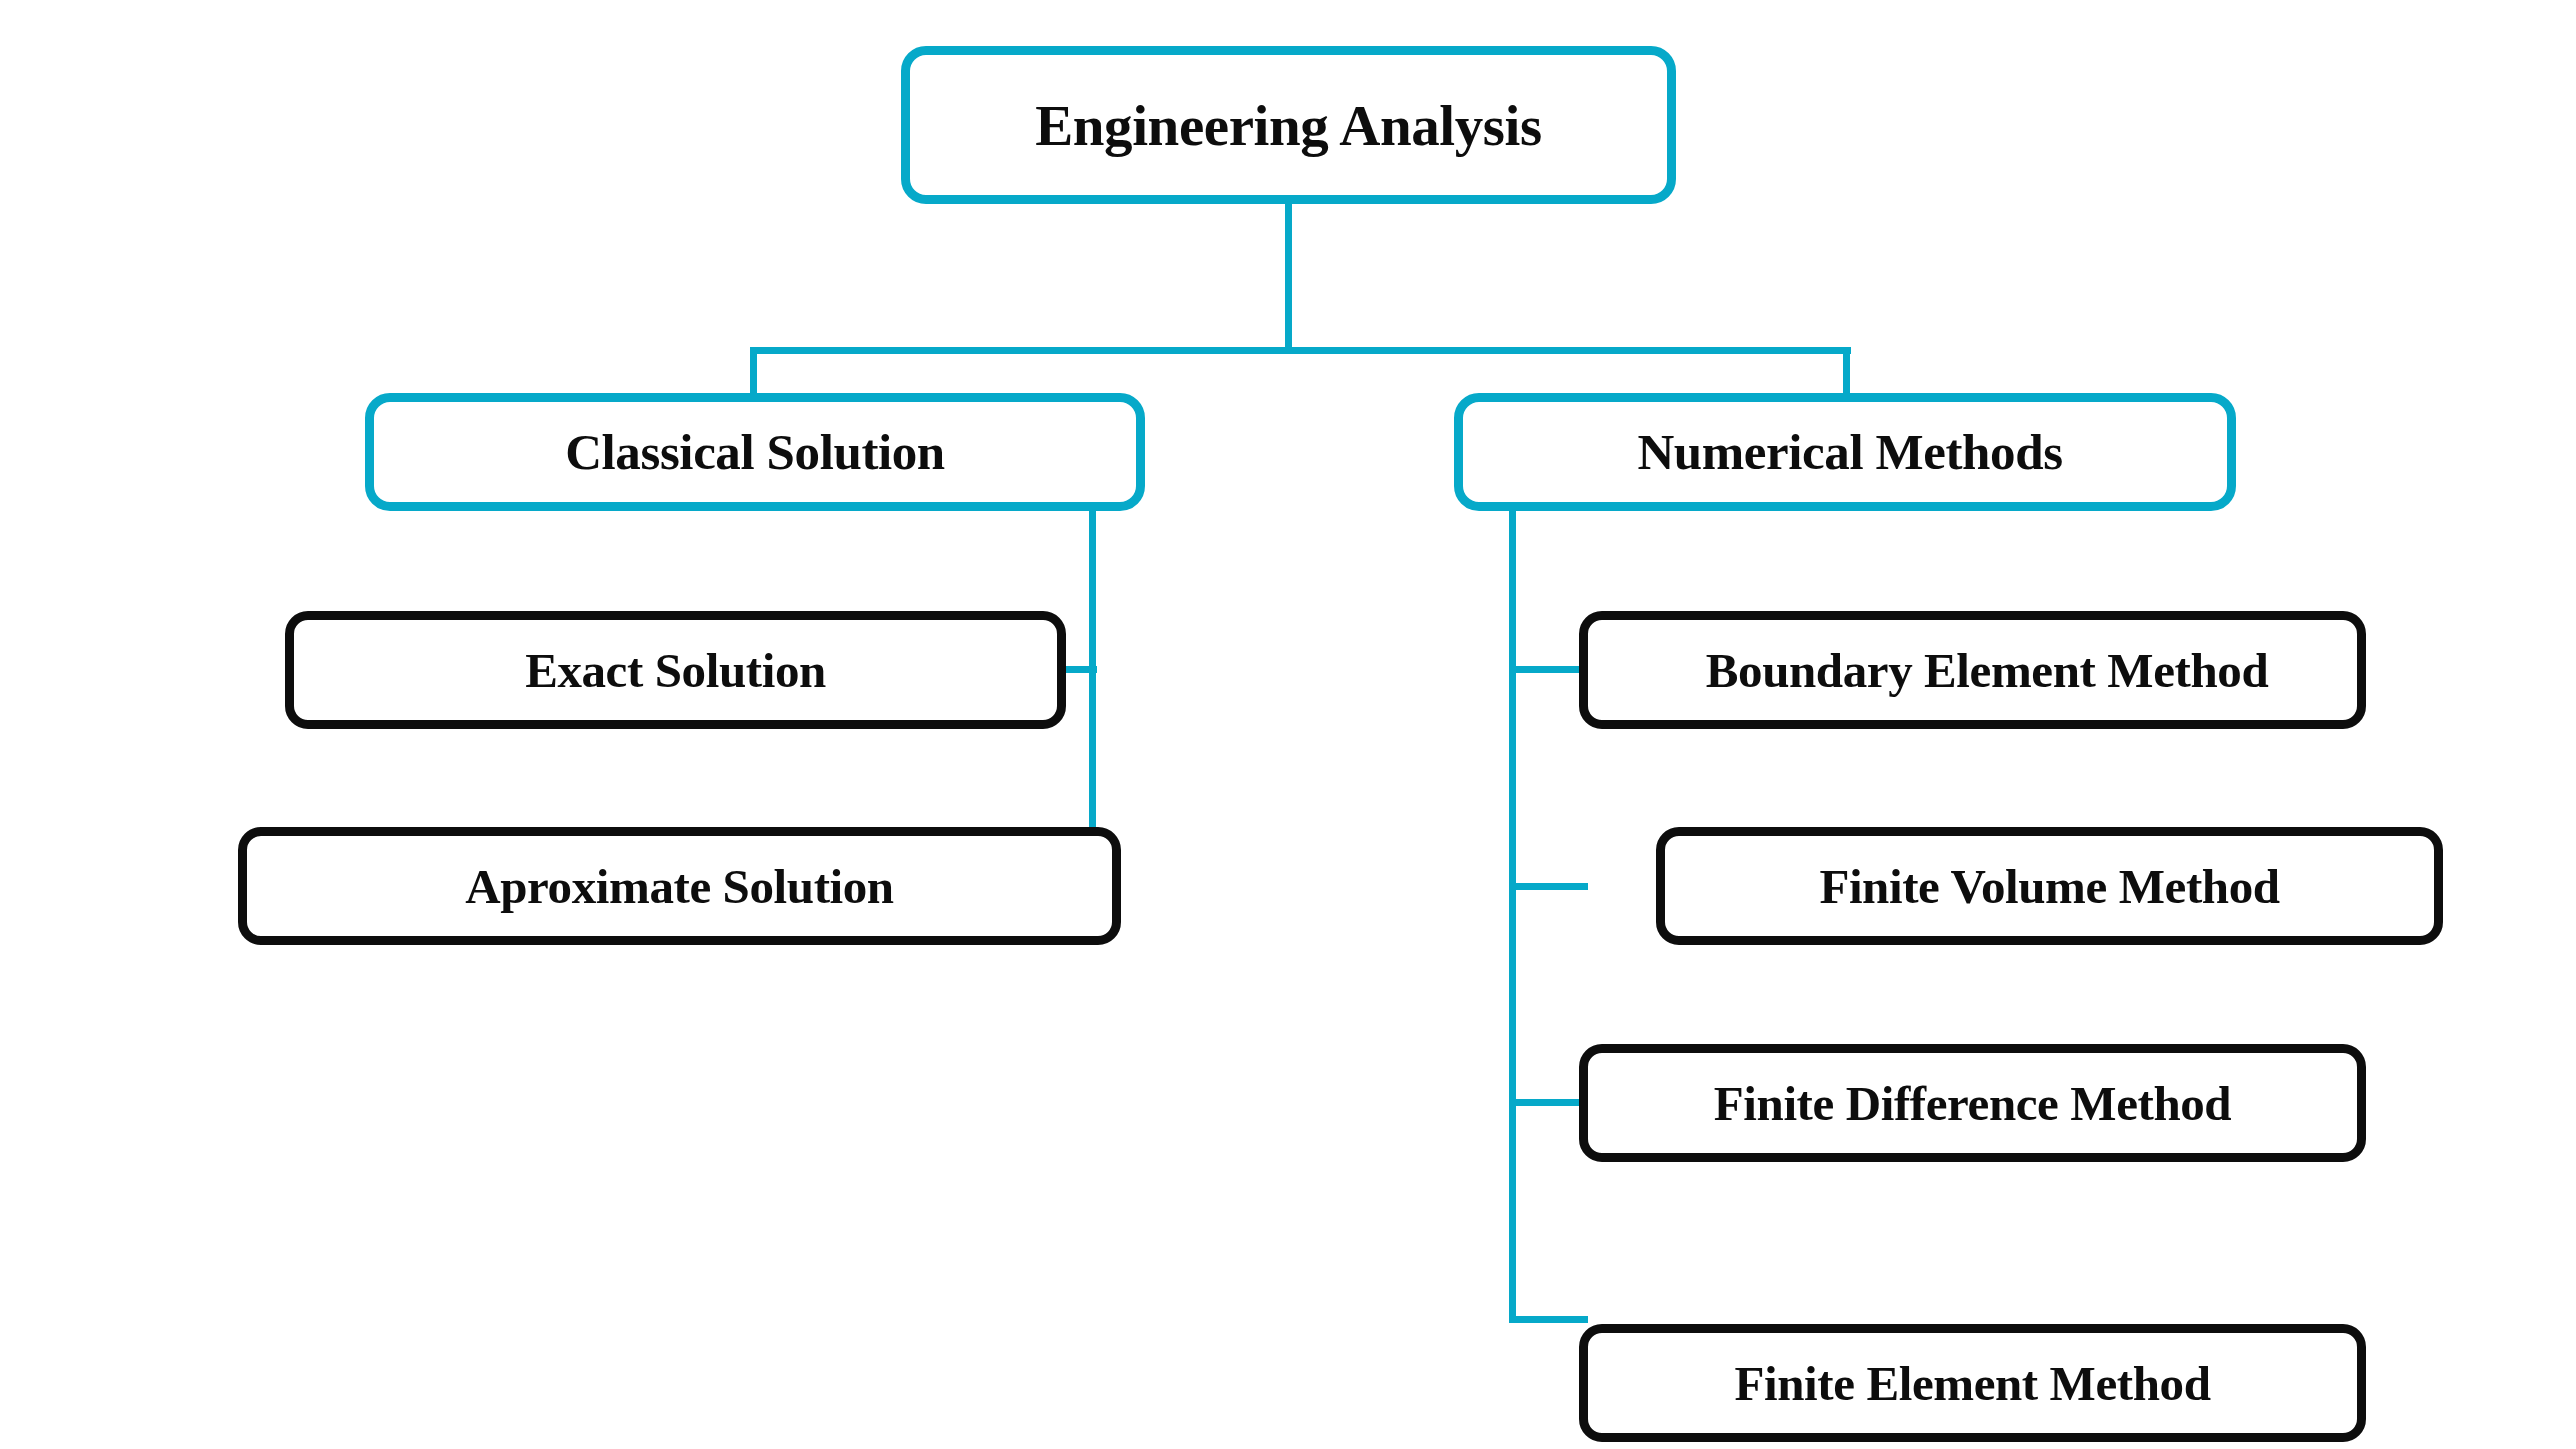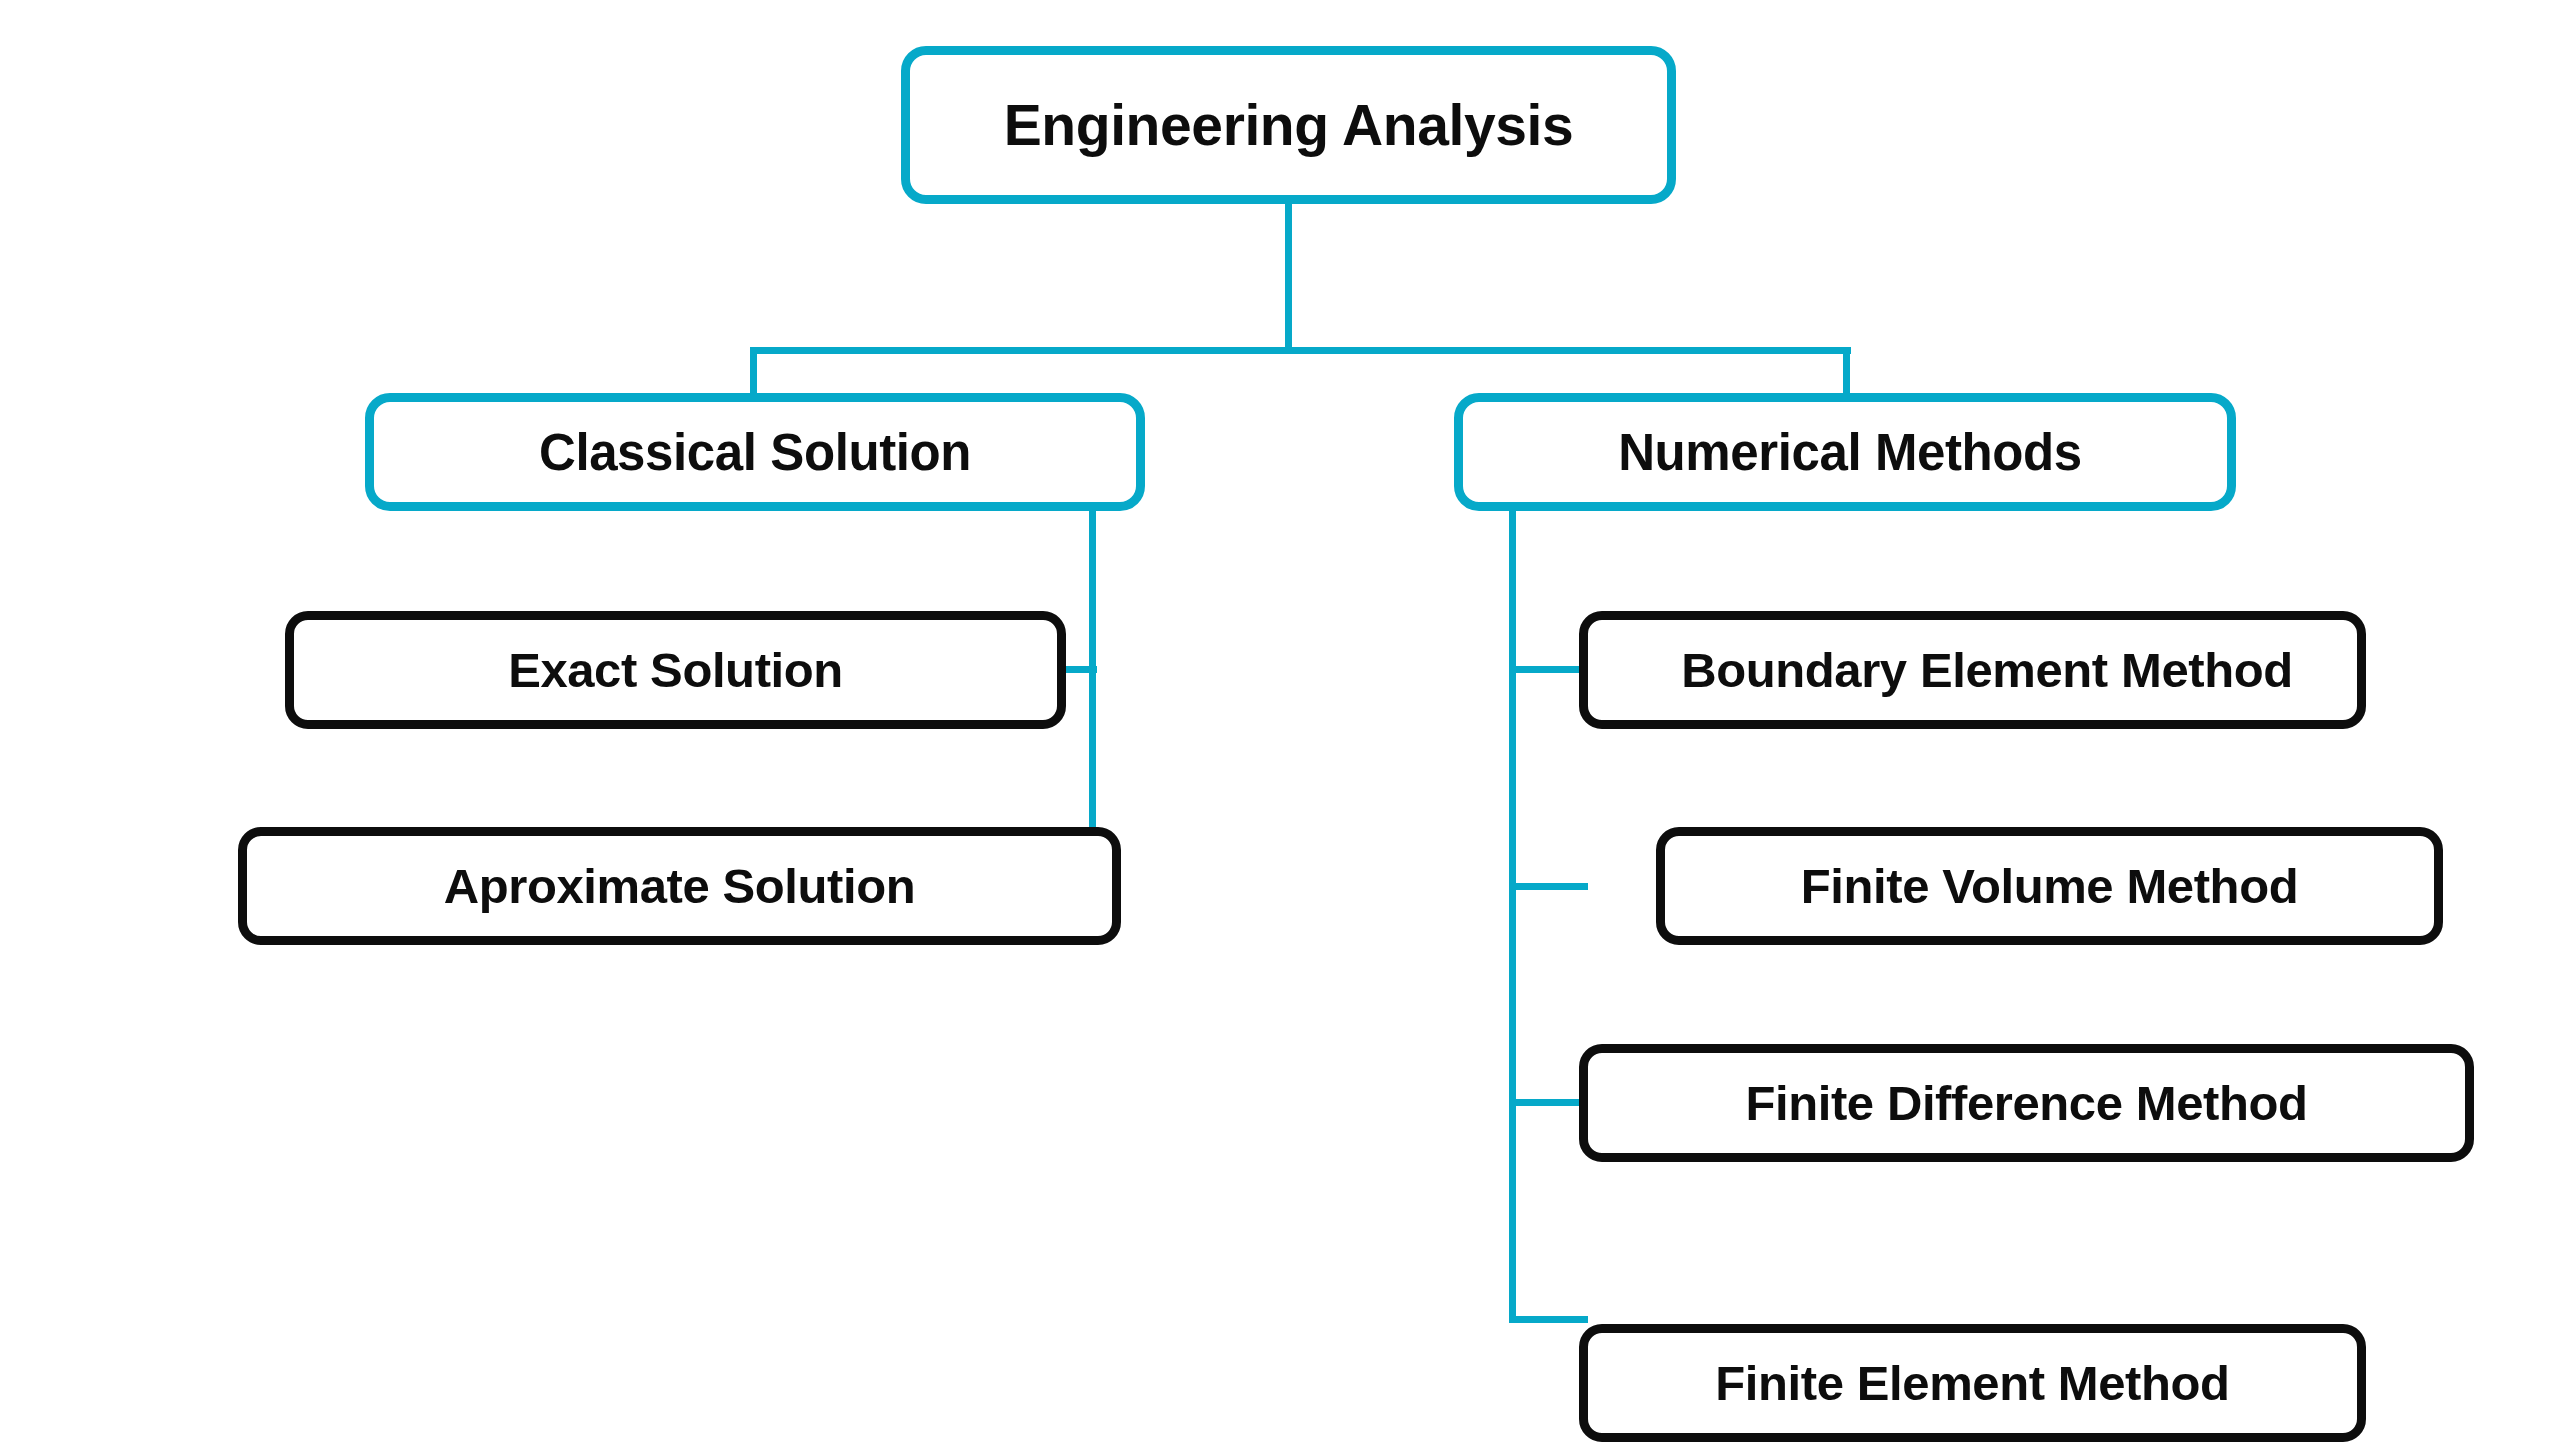--- a/index.html
+++ b/index.html
@@ -12,21 +12,21 @@
     margin: 0;
     padding: 0;
     background: var(--background);
   }
   .canvas {
     position: relative;
     width: 2576px;
     height: 1449px;
     background: var(--background);
     overflow: hidden;
-    font-family: Liberation Sans, sans-serif;
+    font-family: Liberation Serif, serif;
   }
   .line {
     position: absolute;
     background: var(--accent);
   }
   .node {
     position: absolute;
     display: flex;
     align-items: center;
     justify-content: center;
@@ -86,21 +86,21 @@
   <div class="node leaf ink-border" style="left:238px; top:827px; width:883px; height:118px;">
     <span>Aproximate Solution</span>
   </div>
 
   <div class="node leaf ink-border" style="left:1579px; top:611px; width:787px; height:118px;padding-left:29px;">
     <span>Boundary Element Method</span>
   </div>
   <div class="node leaf ink-border" style="left:1656px; top:827px; width:787px; height:118px;">
     <span>Finite Volume Method</span>
   </div>
-  <div class="node leaf ink-border" style="left:1579px; top:1044px; width:895px; height:118px;">
+  <div class="node leaf ink-border" style="left:1579px; top:1044px; width:787px; height:118px;">
     <span>Finite Difference Method</span>
   </div>
   <div class="node leaf ink-border" style="left:1579px; top:1324px; width:787px; height:118px;">
     <span>Finite Element Method</span>
   </div>
 
 </div>
 
 
 </body></html>

